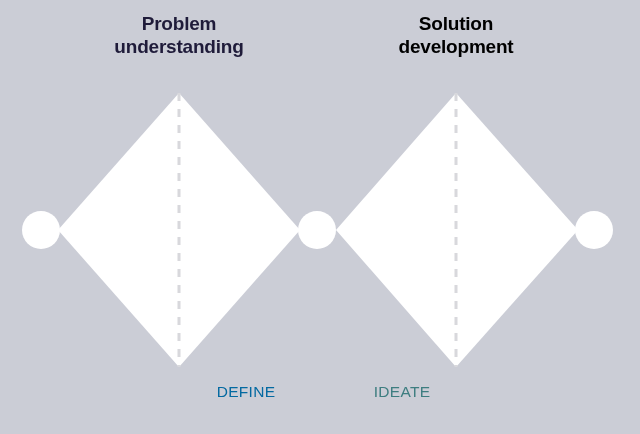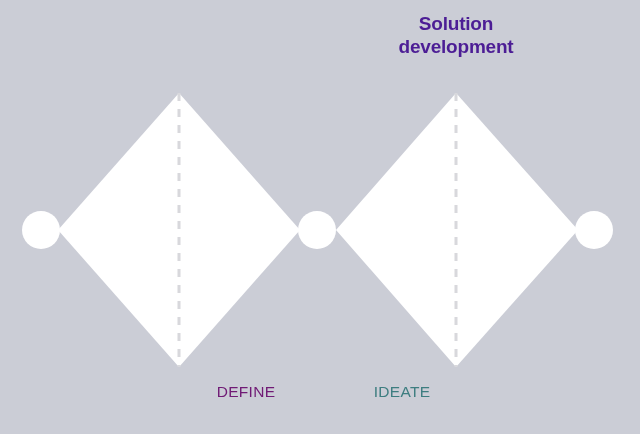--- a/index.html
+++ b/index.html
@@ -76,40 +76,42 @@
     left: 470px;
     top: 382px;
     width: 124px;
   }
 </style>
 </head>
 <body style="background: rgb(203, 205, 214);">
 
 <div id="diagram-root" style="width: 640px; height: 434px; background: rgb(203, 205, 214);">
 
+  <div class="phase-heading" id="heading-problem" style="color: rgb(31, 27, 58);">Problem
+understanding</div>
 
-  <div class="phase-heading" id="heading-solution" style="color: #4c1d95;">Solution
+  <div class="phase-heading" id="heading-solution" style="color: #000000;">Solution
 development</div>
 
   <svg id="diagram-svg" width="640" height="434" viewBox="0 0 640 434">
 
     <polygon id="svg-diamond-0" fill="#ffffff" points="58,230 179,93 300,230 179,367"></polygon>
 
     <polygon id="svg-diamond-1" fill="#ffffff" points="336,230 456,93 578,230 456,367"></polygon>
 
     <line id="svg-divider-0" x1="179" y1="93" x2="179" y2="367" stroke="#d8d8dc" stroke-width="3" stroke-dasharray="8 8"></line>
 
     <line id="svg-divider-1" x1="456" y1="93" x2="456" y2="367" stroke="#d8d8dc" stroke-width="3" stroke-dasharray="8 8"></line>
 
     <circle id="svg-node-0" cx="41" cy="230" r="19" fill="#ffffff"></circle>
 
     <circle id="svg-node-1" cx="317" cy="230" r="19" fill="#ffffff"></circle>
 
     <circle id="svg-node-2" cx="594" cy="230" r="19" fill="#ffffff"></circle>
   </svg>
 
 
-  <div class="stage-label" id="stage-label-define" style="color: #701a75;">DEFINE</div>
+  <div class="stage-label" id="stage-label-define" style="color: #0369a1;">DEFINE</div>
 
   <div class="stage-label" id="stage-label-ideate" style="color: rgb(61, 125, 128);">IDEATE</div>
 
 
 </div>
 
 </body></html>

